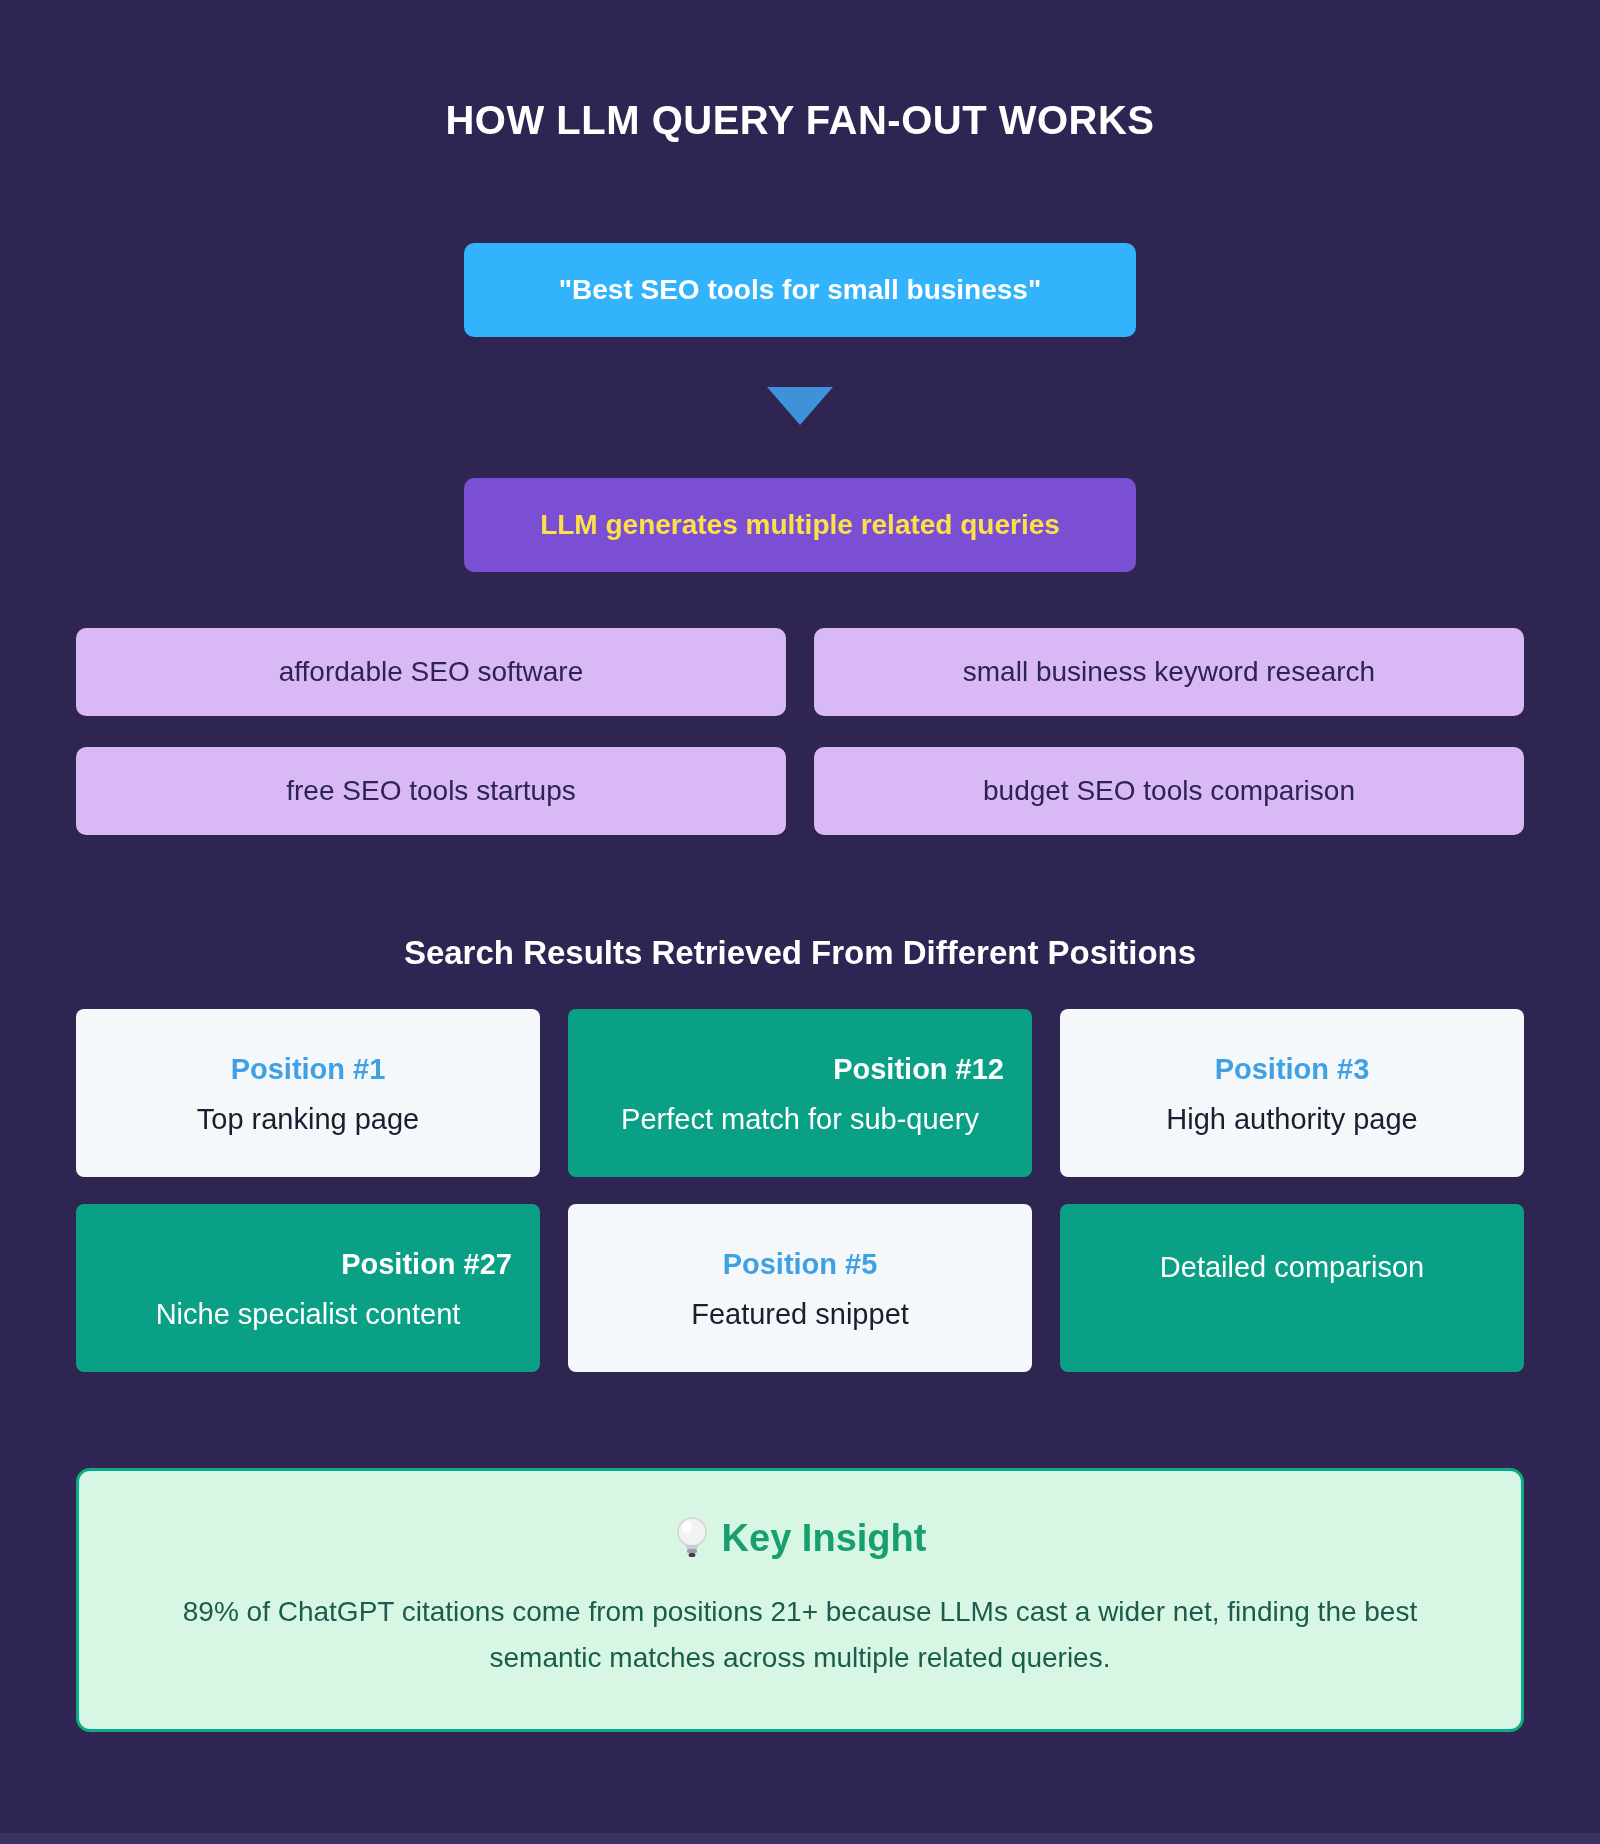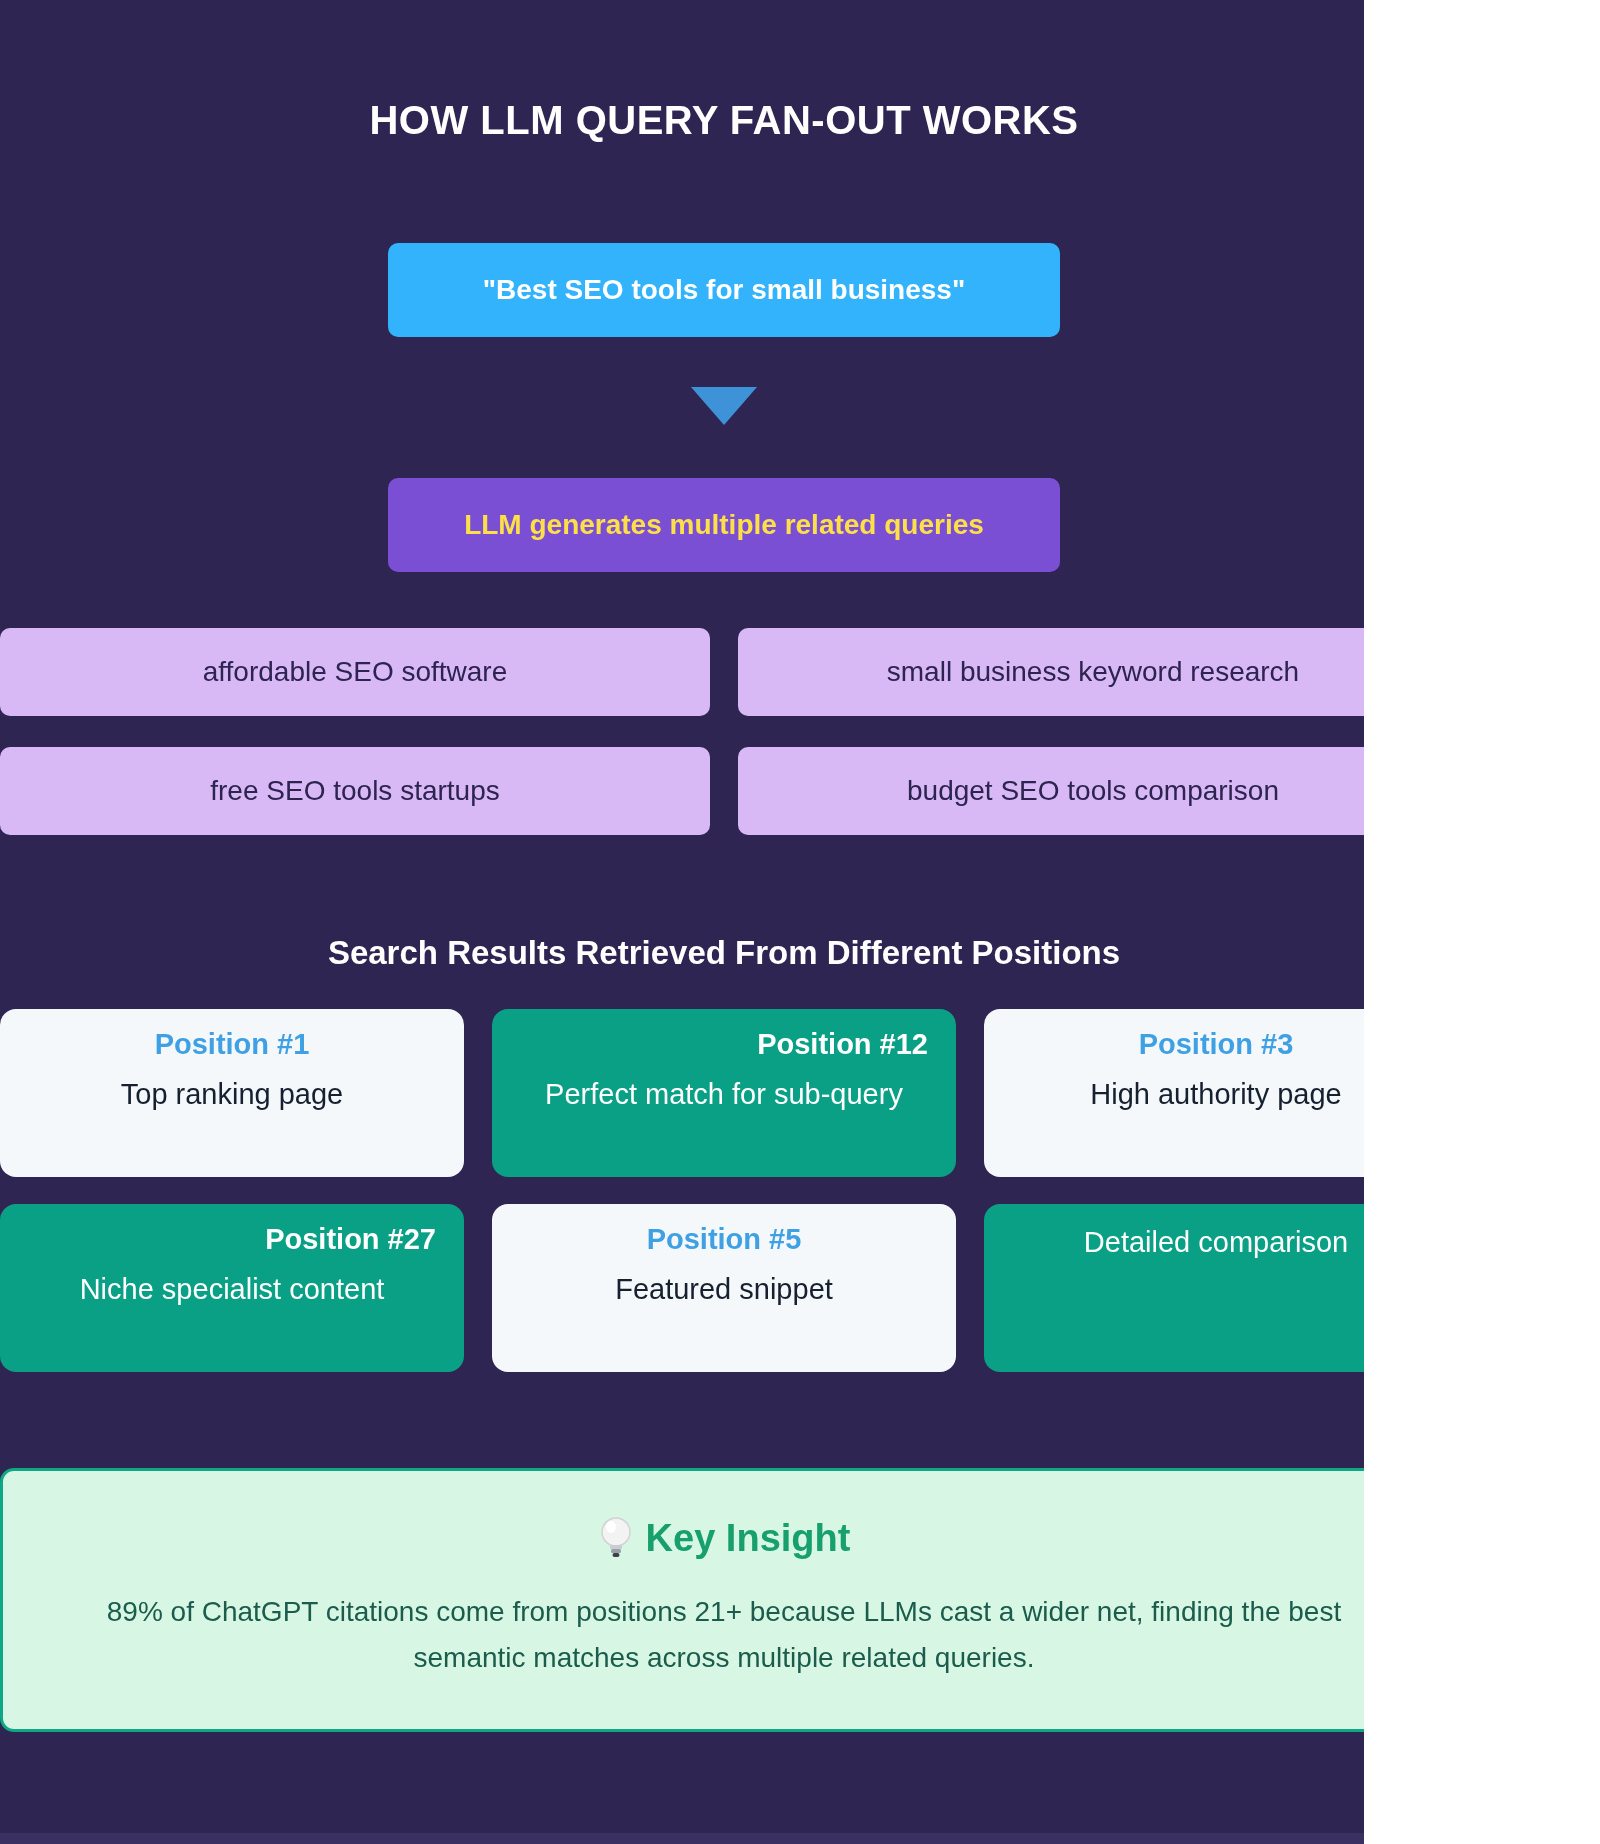--- a/index.html
+++ b/index.html
@@ -1,18 +1,18 @@
 <!DOCTYPE html>
 <html style="--bg-purple: #2e2553; --query-blue: #32b3fc; --arrow-blue: #3e92d8; --llm-purple: #7b4fd3; --pill-lavender: #d9b8f6; --card-light: #f4f8fb; --card-green: #0aa085; --pos-blue: #3fa0e4; --insight-bg: #d7f7e4; --insight-border: #0fa885; --insight-green: #17a06d; --insight-text: #1b5c4d;"><head>
 <meta charset="utf-8">
 <style>
   html,body{margin:0;padding:0;}
   .page{
     position:relative;
-    width:1364px;height:1844px;
+    width:1600px;height:1844px;
     background:var(--bg-purple,#2e2553);
     font-family:"Liberation Sans","DejaVu Sans",sans-serif;
     overflow:hidden;
   }
   .content{width:1448px;margin:0 auto;}
   .main-title{
     padding-top:96px;
     text-align:center;
     color:#ffffff;
     font-size:40px;font-weight:700;
@@ -63,24 +63,24 @@
     text-align:center;
     color:#ffffff;font-size:33px;font-weight:700;line-height:40px;
   }
   .cards{
     margin-top:36px;
     display:grid;
     grid-template-columns:repeat(3,1fr);
     gap:27px 28px;
   }
   .card{
-    border-radius:16px;
+    border-radius:8px;
     box-sizing:border-box;
     min-height:168px;
-    padding:19px 28px 24px;
+    padding:44px 28px 24px;
     text-align:center;
   }
   .card--light{background:var(--card-light,#f4f8fb);}
   .card--green{background:var(--card-green,#0aa085);}
   .card-pos{font-size:29px;font-weight:700;line-height:32px;margin-bottom:15px;}
   .card--light .card-pos{color:var(--pos-blue,#3fa0e4);}
   .card--green .card-pos{color:#ffffff;text-align:right;}
   .card-desc{font-size:29px;font-weight:400;line-height:39px;}
   .card--light .card-desc{color:#16202f;}
   .card--green .card-desc{color:#ffffff;}

